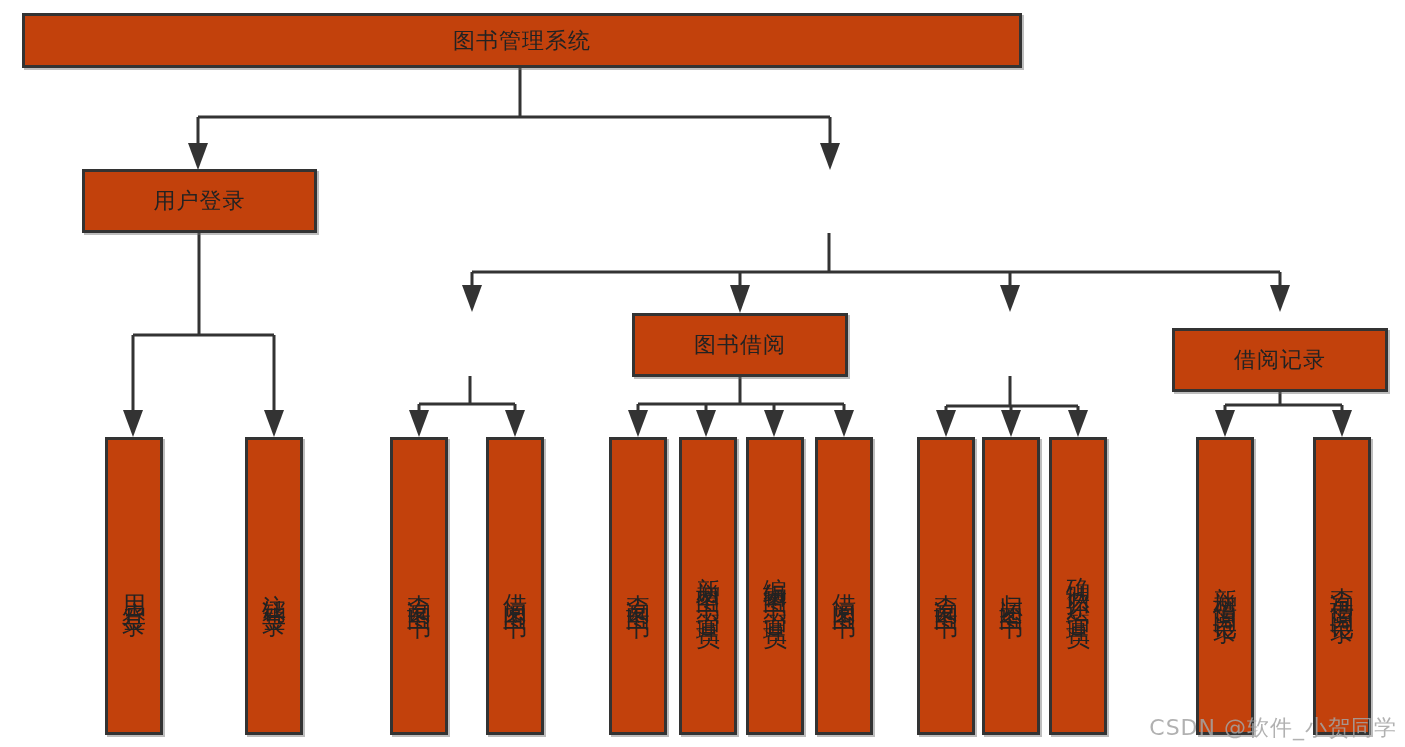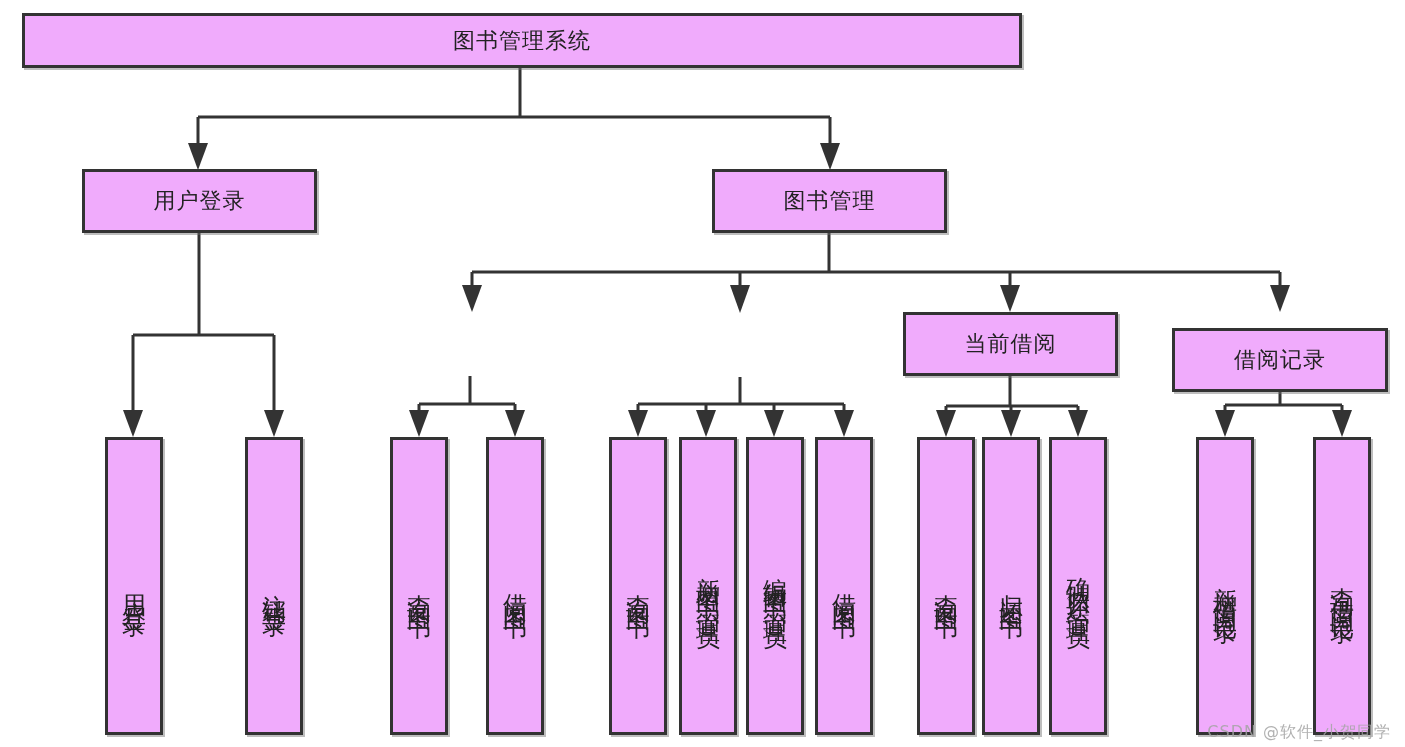--- a/index.html
+++ b/index.html
@@ -7,42 +7,42 @@
     position:relative;
     width:1405px;height:747px;
     background:#ffffff;
     font-family:"DejaVu Sans","Liberation Sans",sans-serif;
     overflow:hidden;
   }
   .wires{position:absolute;left:0;top:0;z-index:1;}
   .box{
     position:absolute;
     box-sizing:border-box;
-    background:#f0abfc;
+    background:#c2410c;
     border:3px solid #333333;
     box-shadow:2px 2px 0 rgba(110,110,110,0.45);
     display:flex;align-items:center;justify-content:center;
     color:#222222;
     z-index:2;
     letter-spacing:1px;
   }
   .hbox{font-size:22px;}
   .root{font-size:22px;}
   .vbox{
     writing-mode:vertical-rl;
     text-orientation:mixed;
     font-size:24px;
     letter-spacing:7px;
     line-height:1;
     padding-top:6px;
   }
   .watermark{
     position:absolute;
-    right:14px;bottom:4px;
-    font-size:16px;
+    right:8px;bottom:4px;
+    font-size:22px;
     color:#a4a4a4;
     opacity:0.85;
     z-index:3;
     letter-spacing:1px;
     white-space:nowrap;
   }
 </style>
 </head>
 <body>
 
@@ -84,23 +84,22 @@
       <polygon points="1001,410 1021,410 1011,437"></polygon>
       <polygon points="1068,410 1088,410 1078,437"></polygon>
       <polygon points="1215,410 1235,410 1225,437"></polygon>
       <polygon points="1332,410 1352,410 1342,437"></polygon>
     </g>
   </svg>
 
   <div class="box root" style="left:22px;top:13px;width:1000px;height:55px;">图书管理系统</div>
 
   <div class="box hbox" style="left:82px;top:169px;width:235px;height:64px;">用户登录</div>
-  <div class="box hbox" style="left:712px;top:169px;width:235px;height:64px;">图书管理</div>
 
-  <div class="box hbox" style="left:903px;top:312px;width:215px;height:64px;">当前借阅</div>
+  <div class="box hbox" style="left:632px;top:313px;width:216px;height:64px;">图书借阅</div>
   <div class="box hbox" style="left:1172px;top:328px;width:216px;height:64px;">借阅记录</div>
 
   <div class="box vbox" style="left:105px;top:437px;width:58px;height:298px;">用户登录</div>
   <div class="box vbox" style="left:245px;top:437px;width:58px;height:298px;">注销登录</div>
 
   <div class="box vbox" style="left:390px;top:437px;width:58px;height:298px;">查询图书</div>
   <div class="box vbox" style="left:486px;top:437px;width:58px;height:298px;">借阅图书</div>
 
   <div class="box vbox" style="left:609px;top:437px;width:58px;height:298px;">查询图书</div>
   <div class="box vbox" style="left:679px;top:437px;width:58px;height:298px;">新增图书（管理员）</div>

